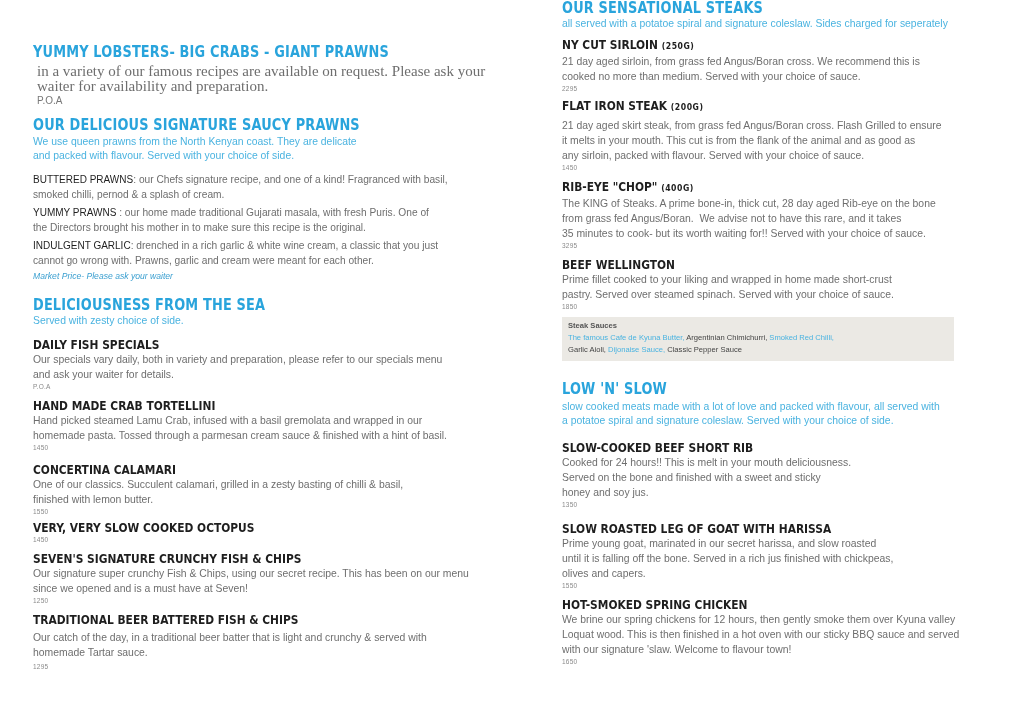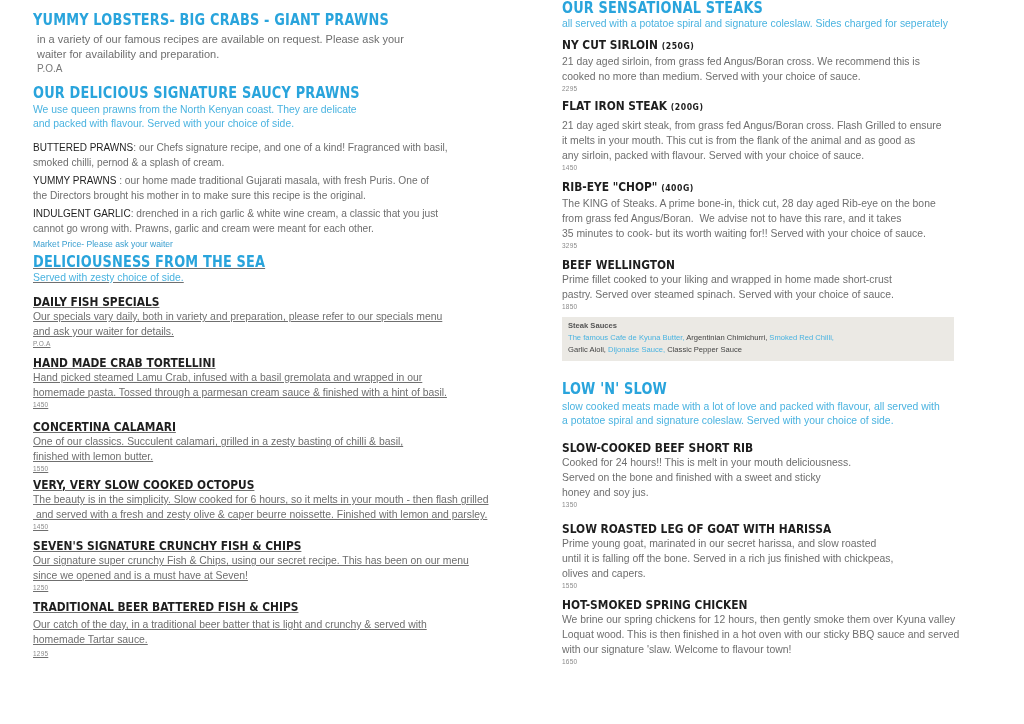--- a/index.html
+++ b/index.html
@@ -3,21 +3,21 @@
 <meta charset="utf-8">
 <style>
   * { box-sizing: border-box; margin: 0; padding: 0; }
   html, body { width: 1024px; height: 724px; background: #ffffff; overflow: hidden; }
   body { font-family: "Liberation Sans", "DejaVu Sans", sans-serif; color: #6f6f6f; position: relative; }
 
   .page { position: absolute; top: 0; width: 512px; height: 724px; }
   .page.left { left: 0; }
   .page.right { left: 512px; }
 
-  .col-left { position: absolute; left: 33px; top: 12px; width: 475px; }
+  .col-left { position: absolute; left: 33px; top: 44px; width: 475px; }
   .col-right { position: absolute; left: 562px; top: 0; width: 440px; }
 
   .sec-title {
     font-family: "DejaVu Sans", sans-serif;
     font-weight: bold;
     color: #29a4dc;
     font-size: 15px;
     letter-spacing: 0.2px;
     line-height: 17px;
     text-transform: uppercase;
@@ -25,43 +25,44 @@
     transform-origin: left center;
     white-space: nowrap;
   }
   .sec-sub {
     color: #4ab3e0;
     font-size: 10.4px;
     line-height: 14px;
   }
   .body-text {
     color: #6e6e6e;
-    font-size: 11px;
+    font-size: 15px;
     line-height: 15px;
+    font-family: Liberation Serif, serif;
   }
   .item { margin-top: 7px; }
   .item-name {
     font-family: "DejaVu Sans", sans-serif;
     font-weight: bold;
     color: #1e1e1e;
     font-size: 12.4px;
     line-height: 15px;
     text-transform: uppercase;
     transform: scaleX(0.86);
     transform-origin: left center;
     white-space: nowrap;
   }
   .item-name .weight { font-size: 9px; letter-spacing: 0.6px; }
   .item-desc { color: #6e6e6e; font-size: 10.4px; line-height: 15px; }
   .price { color: #8a8a8a; font-size: 6.5px; line-height: 9px; letter-spacing: 0.2px; }
   .poa { color: #777; font-size: 10px; line-height: 14px; }
 
   .prawn-line { color: #6e6e6e; font-size: 10.2px; line-height: 15px; margin-top: 3px; }
   .prawn-line b { color: #1f1f1f; font-weight: normal; font-size: 10px; }
-  .market { color: #3a9fd0; font-size: 8.6px; line-height: 13px; margin-top: 2px; }
+  .market { color: #3a9fd0; font-style: italic; font-size: 8.6px; line-height: 13px; margin-top: 2px; }
 
   .sauces {
     margin-top: 6px;
     background: #ebe9e4;
     width: 392px;
     padding: 3px 6px 5px 6px;
     font-size: 7.6px;
     line-height: 12px;
     color: #444;
   }
@@ -99,21 +100,21 @@
           <div>the Directors brought his mother in to make sure this recipe is the original.</div>
         </div>
         <div class="prawn-line">
           <div><b>INDULGENT GARLIC</b><span>: </span><span>drenched in a rich garlic &amp; white wine cream, a classic that you just</span></div>
           <div>cannot go wrong with. Prawns, garlic and cream were meant for each other.</div>
         </div>
       </div>
       <div class="market">Market Price- Please ask your waiter</div>
     </section>
 
-    <section style="margin-top:3px;text-decoration:underline;">
+    <section style="margin-top:14px;">
       <div class="sec-title">DELICIOUSNESS FROM THE SEA</div>
       <div class="sec-sub">Served with zesty choice of side.</div>
 
       <div class="item" style="margin-top:9px;">
         <div class="item-name">DAILY FISH SPECIALS</div>
         <div class="item-desc">
           <div>Our specials vary daily, both in variety and preparation, please refer to our specials menu</div>
           <div>and ask your waiter for details.</div>
         </div>
         <div class="price">P.O.A</div>
@@ -132,24 +133,20 @@
         <div class="item-name">CONCERTINA CALAMARI</div>
         <div class="item-desc">
           <div>One of our classics. Succulent calamari, grilled in a zesty basting of chilli &amp; basil,</div>
           <div>finished with lemon butter.</div>
         </div>
         <div class="price">1550</div>
       </div>
 
       <div class="item" style="margin-top:4px;">
         <div class="item-name">VERY, VERY SLOW COOKED OCTOPUS</div>
-        <div class="item-desc">
-          <div>The beauty is in the simplicity. Slow cooked for 6 hours, so it melts in your mouth - then flash grilled</div>
-          <div style="white-space:pre;"> and served with a fresh and zesty olive &amp; caper beurre noissette. Finished with lemon and parsley.</div>
-        </div>
         <div class="price">1450</div>
       </div>
 
       <div class="item">
         <div class="item-name">SEVEN'S SIGNATURE CRUNCHY FISH &amp; CHIPS</div>
         <div class="item-desc">
           <div>Our signature super crunchy Fish &amp; Chips, using our secret recipe. This has been on our menu</div>
           <div>since we opened and is a must have at Seven!</div>
         </div>
         <div class="price">1250</div>

